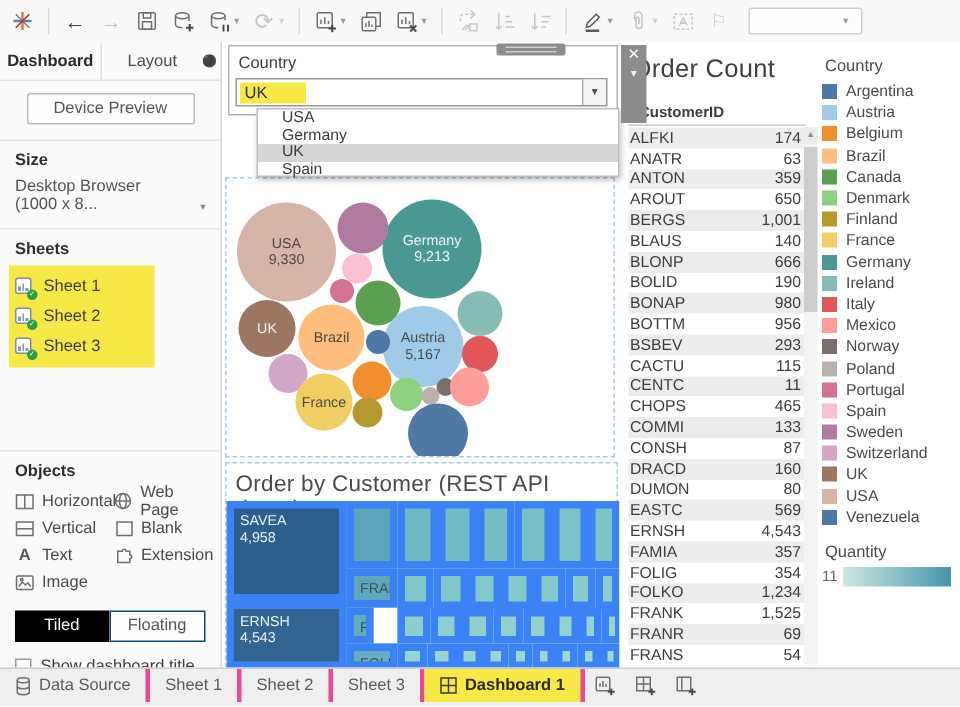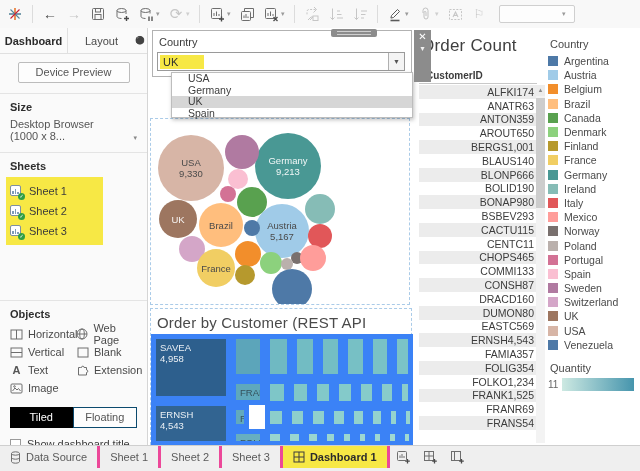--- a/index.html
+++ b/index.html
@@ -67,21 +67,21 @@
   #treemap-zone { position:absolute; left:150px; top:308px; width:262px; height:137px; border:1px dashed #aacbe8; border-bottom:none; background:#fff; }
   #treemap-title { font-size:15px; color:#4a4a4a; padding:5px 0 0 6px; letter-spacing:.2px; }
   #treemap { position:absolute; left:0; top:25px; width:262px; height:112px; overflow:hidden; }
   .tm-cell { position:absolute; border:5px solid #3b82f6; font-size:9.5px; line-height:11px; padding:3px 0 0 4px; overflow:hidden; }
 
   
   #order-panel { position:absolute; left:413px; top:28px; width:134px; height:417px; background:#fff; }
   #order-title { font-size:17px; color:#3f3f3f; padding:8px 0 0 8px; letter-spacing:.2px; }
   #order-colhead { font-size:10px; font-weight:bold; color:#3c3c3c; padding:14px 0 2px 7px; border-bottom:1px solid #c9c9c9; width:118px; margin-left:6px; }
   #order-rows { position:absolute; left:6px; top:57px; width:118px; }
-  .o-row { display:flex; justify-content:flex-end; height:13.8px; align-items:center; font-size:10.5px; color:#3c3c3c; padding:0 3px 0 1px; }
+  .o-row { display:flex; justify-content:space-between; height:13.8px; align-items:center; font-size:10.5px; color:#3c3c3c; padding:0 3px 0 1px; }
   .o-row:nth-child(odd) { background:#ececec; }
   #order-scroll { position:absolute; right:2px; top:57px; width:9px; height:358px; background:#f3f3f3; }
   #scroll-up { height:11px; text-align:center; font-size:6px; color:#8a8a8a; line-height:11px; background:#ececec; }
   #scroll-thumb { margin-top:2px; height:110px; background:#cdcdcd; }
 
   
   #legend-panel { position:absolute; left:548px; top:28px; width:92px; height:417px; background:#fff; }
   #legend-title { font-size:11px; color:#4a4a4a; padding:10px 0 4px 2px; }
   .lg-row { display:flex; align-items:center; gap:6px; height:14.2px; }
   .lg-sw { width:10px; height:10px; flex:0 0 10px; }
@@ -496,20 +496,24 @@
         </div>
         <div class="o-row">
           <span>BOLID</span>
           <span>190</span>
         </div>
         <div class="o-row">
           <span>BONAP</span>
           <span>980</span>
         </div>
         <div class="o-row">
+          <span>BOTTM</span>
+          <span>956</span>
+        </div>
+        <div class="o-row">
           <span>BSBEV</span>
           <span>293</span>
         </div>
         <div class="o-row">
           <span>CACTU</span>
           <span>115</span>
         </div>
         <div class="o-row">
           <span>CENTC</span>
           <span>11</span>

